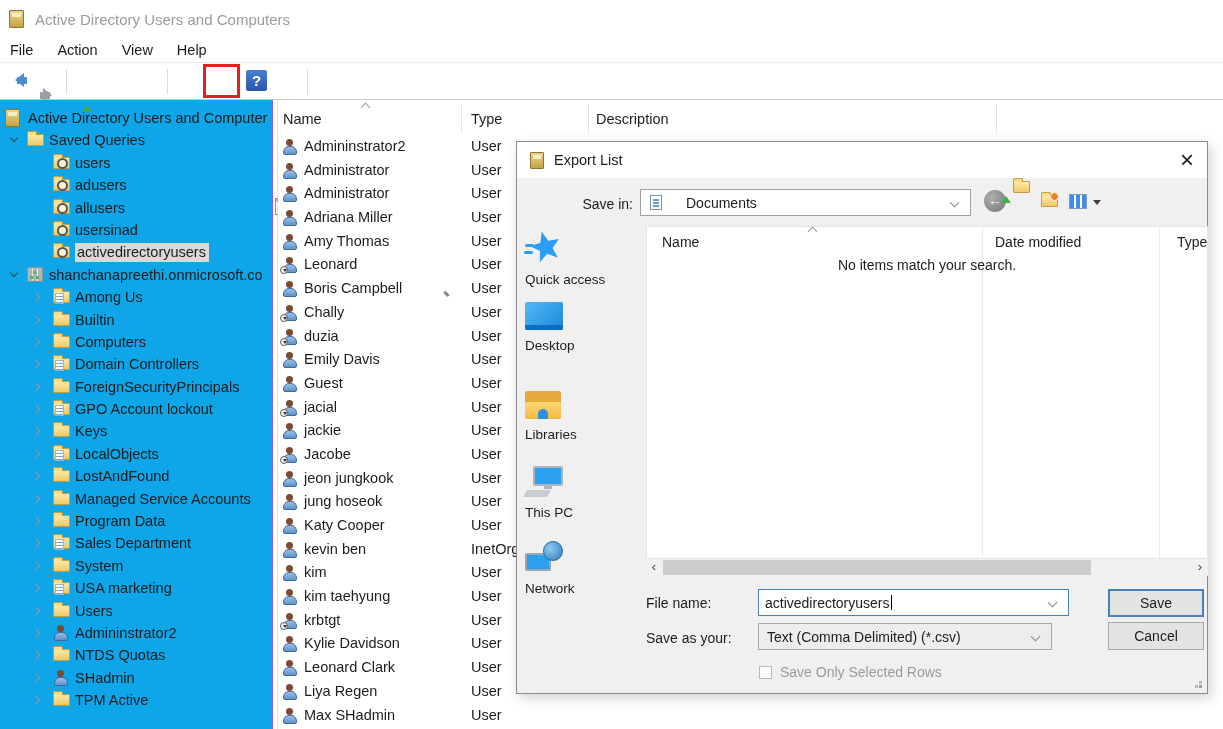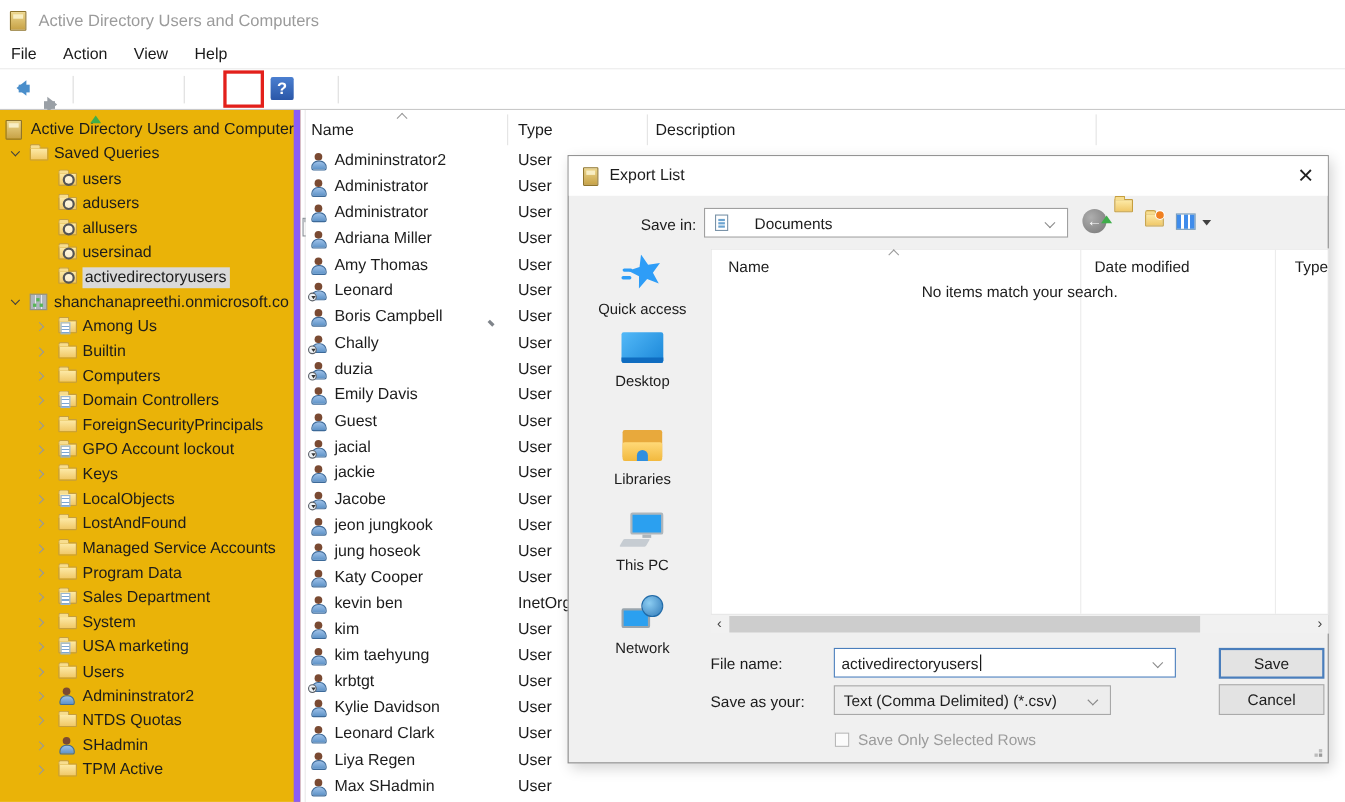--- a/index.html
+++ b/index.html
@@ -31,21 +31,21 @@
 
   
   .iuser{display:inline-block;position:relative;width:15px;height:15px;}
   .iuser::before{content:"";position:absolute;top:0;left:4px;width:7px;height:7px;border-radius:50%;background:#7a4a32;}
   .iuser::after{content:"";position:absolute;top:7px;left:1px;width:12px;height:7px;border-radius:6px 6px 2px 2px;background:linear-gradient(#9cc0e8,#5e93c8);border:1px solid #3d6a99;}
   .iuser .badge{display:none;}
   .iuser.dis .badge{display:block;position:absolute;left:-2px;bottom:-2px;width:8px;height:8px;border-radius:50%;background:#eef2f6;border:1px solid #5a5f66;z-index:2;}
   .iuser.dis .badge::after{content:"";position:absolute;left:1.5px;top:2px;width:0;height:0;border:2.5px solid transparent;border-top:3.5px solid #333;}
 
   
-  .tree{position:absolute;left:0;top:100px;width:273px;height:629px;background:#eab308;border-right:6px solid #8b5cf6;padding-top:7px;overflow:hidden;}
+  .tree{position:absolute;left:0;top:100px;width:273px;height:629px;background:#0ea5e9;border-right:1px solid #8b5cf6;padding-top:7px;overflow:hidden;}
   .tree2{position:absolute;left:277px;top:100px;width:1px;height:629px;background:#b5b5b5;opacity:.35;}
   .trow{position:relative;height:22.4px;line-height:22.4px;font-size:14.5px;white-space:nowrap;}
   .chev{position:absolute;width:6px;height:6px;border-top:1.6px solid #999;border-right:1.6px solid #999;top:8px;}
   .chev.closed{transform:rotate(45deg);}
   .chev.open{border-color:#404040;transform:rotate(135deg);top:6px;}
   .trow .ticon{position:absolute;top:5px;}
   .trow .iroot{top:2px;}
   .trow .idomain{top:3px;}
   .trow .iuser{top:3px;}
   .lv0 .ticon{left:5px;} .lv0 .tlabel{margin-left:28px;}
@@ -119,21 +119,21 @@
   .docicon::after{content:"";position:absolute;left:2px;top:3px;width:6px;height:1.5px;background:#6ba3d0;box-shadow:0 3px 0 #6ba3d0,0 6px 0 #6ba3d0;}
   .saveincombo .txt{margin-left:24px;font-size:14px;}
   .dcaret{position:absolute;width:7px;height:7px;border-right:1.4px solid #8a8a8a;border-bottom:1.4px solid #8a8a8a;transform:rotate(45deg);}
   .navback{position:absolute;left:467px;top:48px;width:22px;height:22px;border-radius:50%;background:radial-gradient(circle at 35% 35%,#aeaeae,#757575);color:#fff;text-align:center;line-height:21px;font-size:14px;}
   .navup{position:absolute;left:496px;top:51px;}
   .navnew{position:absolute;left:524px;top:51px;}
   .navnew .ifolder::after{content:"";position:absolute;right:-2px;top:-4px;width:7px;height:7px;border-radius:50%;background:#f08021;border:1px solid #fff;}
   .views{position:absolute;left:552px;top:52px;width:18px;height:15px;border:1px solid #7a9ebd;background:repeating-linear-gradient(90deg,#3f8ceb 0 4px,#fff 4px 6px);}
   .viewscaret{position:absolute;left:576px;top:58px;border:4px solid transparent;border-top:5px solid #404040;}
   .places{position:absolute;left:8px;top:84px;width:118px;}
-  .place{position:absolute;left:0;width:118px;text-align:center;}
+  .place{position:absolute;left:0;width:118px;text-align:left;}
   .place .lab{display:block;margin-top:4px;font-size:13.5px;}
   .qa-star{display:inline-block;position:relative;width:36px;height:34px;}
   .qa-star::before{content:"";position:absolute;left:5px;top:1px;width:31px;height:31px;background:#2e9df7;clip-path:polygon(50% 0%,63% 34%,98% 37%,71% 60%,80% 95%,50% 74%,20% 95%,29% 60%,2% 37%,37% 34%);transform:rotate(-14deg);}
   .qa-star::after{content:"";position:absolute;left:0;top:14px;width:9px;height:3px;background:#2e9df7;border-radius:2px;box-shadow:-1px 7px 0 #2e9df7;}
   .desk-icon{display:inline-block;width:38px;height:28px;background:linear-gradient(135deg,#53b9f8,#1b87d8);border-radius:2px;position:relative;}
   .desk-icon::after{content:"";position:absolute;left:0;bottom:0;width:100%;height:5px;background:#0f6cc0;border-radius:0 0 2px 2px;}
   .lib-icon{display:inline-block;position:relative;width:36px;height:28px;}
   .lib-icon::before{content:"";position:absolute;left:0;top:0;width:36px;height:26px;background:#e8a93c;border-radius:2px;}
   .lib-icon::after{content:"";position:absolute;left:0;bottom:0;width:36px;height:17px;background:linear-gradient(#ffd978,#f2b93e);border-radius:2px;}
   .lib-icon .arch{position:absolute;left:13px;bottom:0;width:10px;height:10px;background:#2f8fe0;border-radius:5px 5px 0 0;z-index:2;}
@@ -148,21 +148,21 @@
   .flist .h{position:absolute;top:7px;}
   .fsep{position:absolute;top:0;width:1px;height:331px;background:#ececec;}
   .emptytxt{position:absolute;left:0;top:30px;width:100%;text-align:center;font-size:14px;}
   .hscroll{position:absolute;left:129px;top:417px;width:562px;height:17px;background:#f1f1f1;}
   .hscroll .thumb{position:absolute;left:17px;top:1px;width:428px;height:15px;background:#cdcdcd;}
   .sarrow{position:absolute;top:0px;width:16px;height:17px;text-align:center;font-size:13px;color:#444;line-height:16px;}
   .fnlabel{position:absolute;left:129px;top:453px;}
   .fninput{position:absolute;left:241px;top:447px;width:311px;height:27px;background:#fff;border:1px solid #4a7ebc;display:flex;align-items:center;padding-left:6px;font-size:14px;}
   .fncaret{display:inline-block;width:1px;height:15px;background:#000;margin-left:1px;}
   .stlabel{position:absolute;left:129px;top:488px;}
-  .stcombo{position:absolute;left:241px;top:481px;width:252px;height:27px;background:#ededed;border:1px solid #a8a8a8;display:flex;align-items:center;padding-left:8px;font-size:14px;}
+  .stcombo{position:absolute;left:241px;top:481px;width:294px;height:27px;background:#ededed;border:1px solid #a8a8a8;display:flex;align-items:center;padding-left:8px;font-size:14px;}
   .savebtn{position:absolute;left:591px;top:447px;width:96px;height:28px;background:#e3e3e3;border:2px solid #4a7ebc;text-align:center;line-height:24px;font-size:14px;}
   .cancelbtn{position:absolute;left:591px;top:480px;width:96px;height:28px;background:#e3e3e3;border:1px solid #aaa;text-align:center;line-height:26px;font-size:14px;}
   .chkbox{position:absolute;left:242px;top:524px;width:13px;height:13px;background:#fbfbfb;border:1px solid #b8b8b8;}
   .chklabel{position:absolute;left:263px;top:522px;font-size:14px;color:#9b9b9b;}
   .grip{position:absolute;right:5px;bottom:5px;width:3px;height:3px;background:#9a9a9a;box-shadow:-4px 0 0 #bbb,0 -4px 0 #bbb;}
 </style>
 </head>
 <body>
 
 <div class="titlebar">

